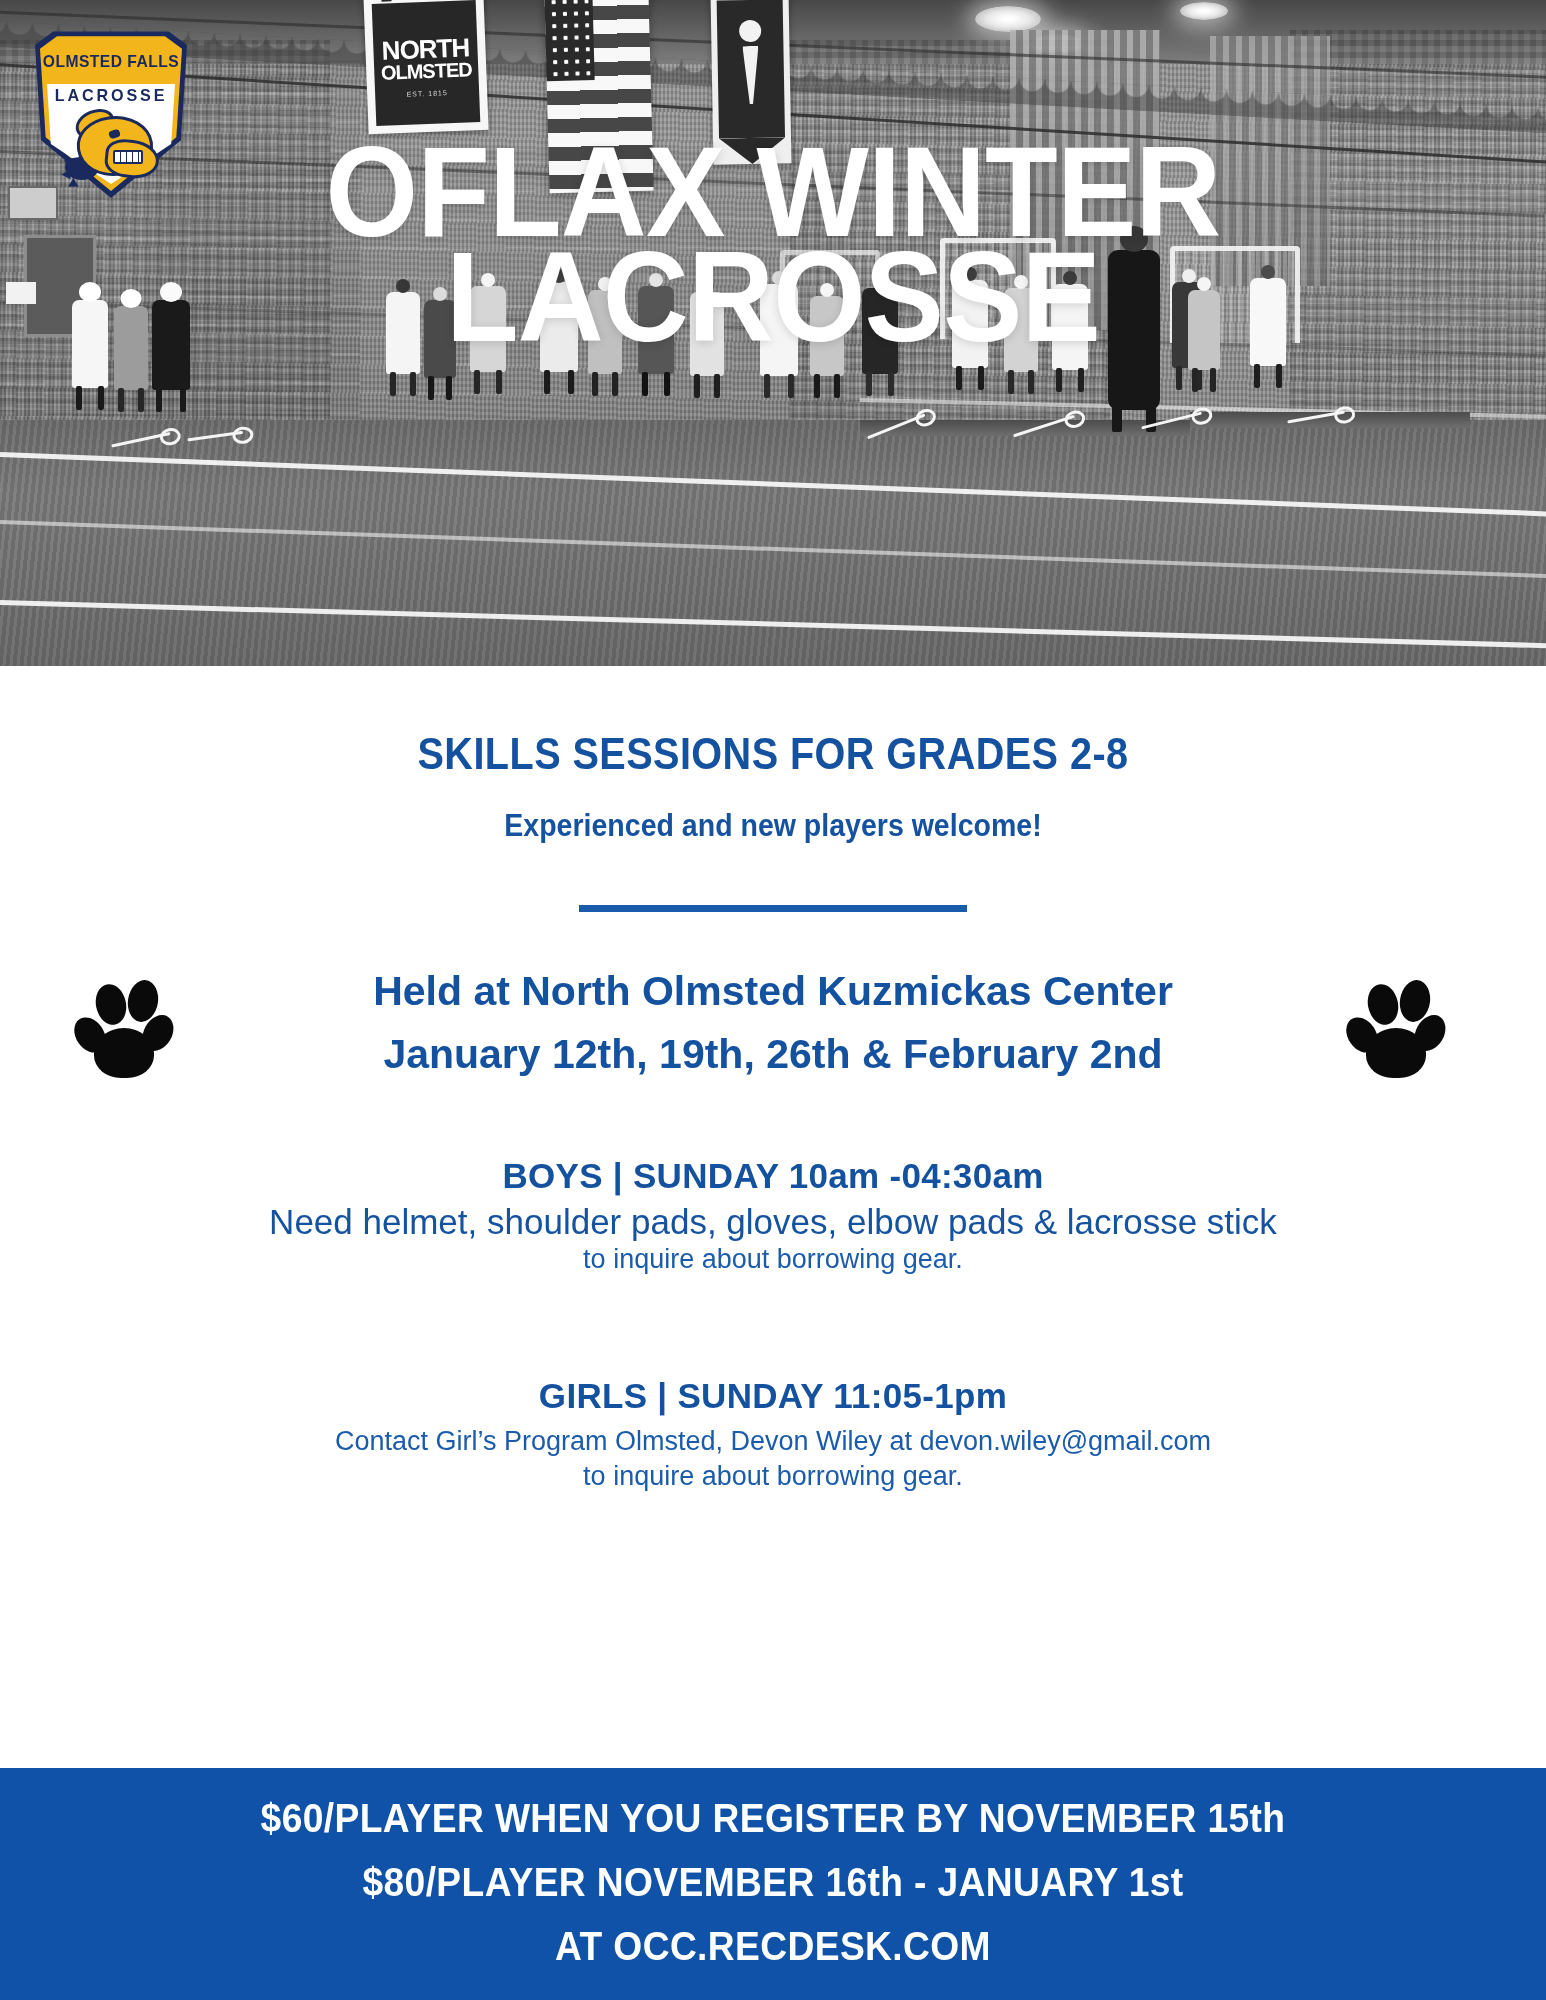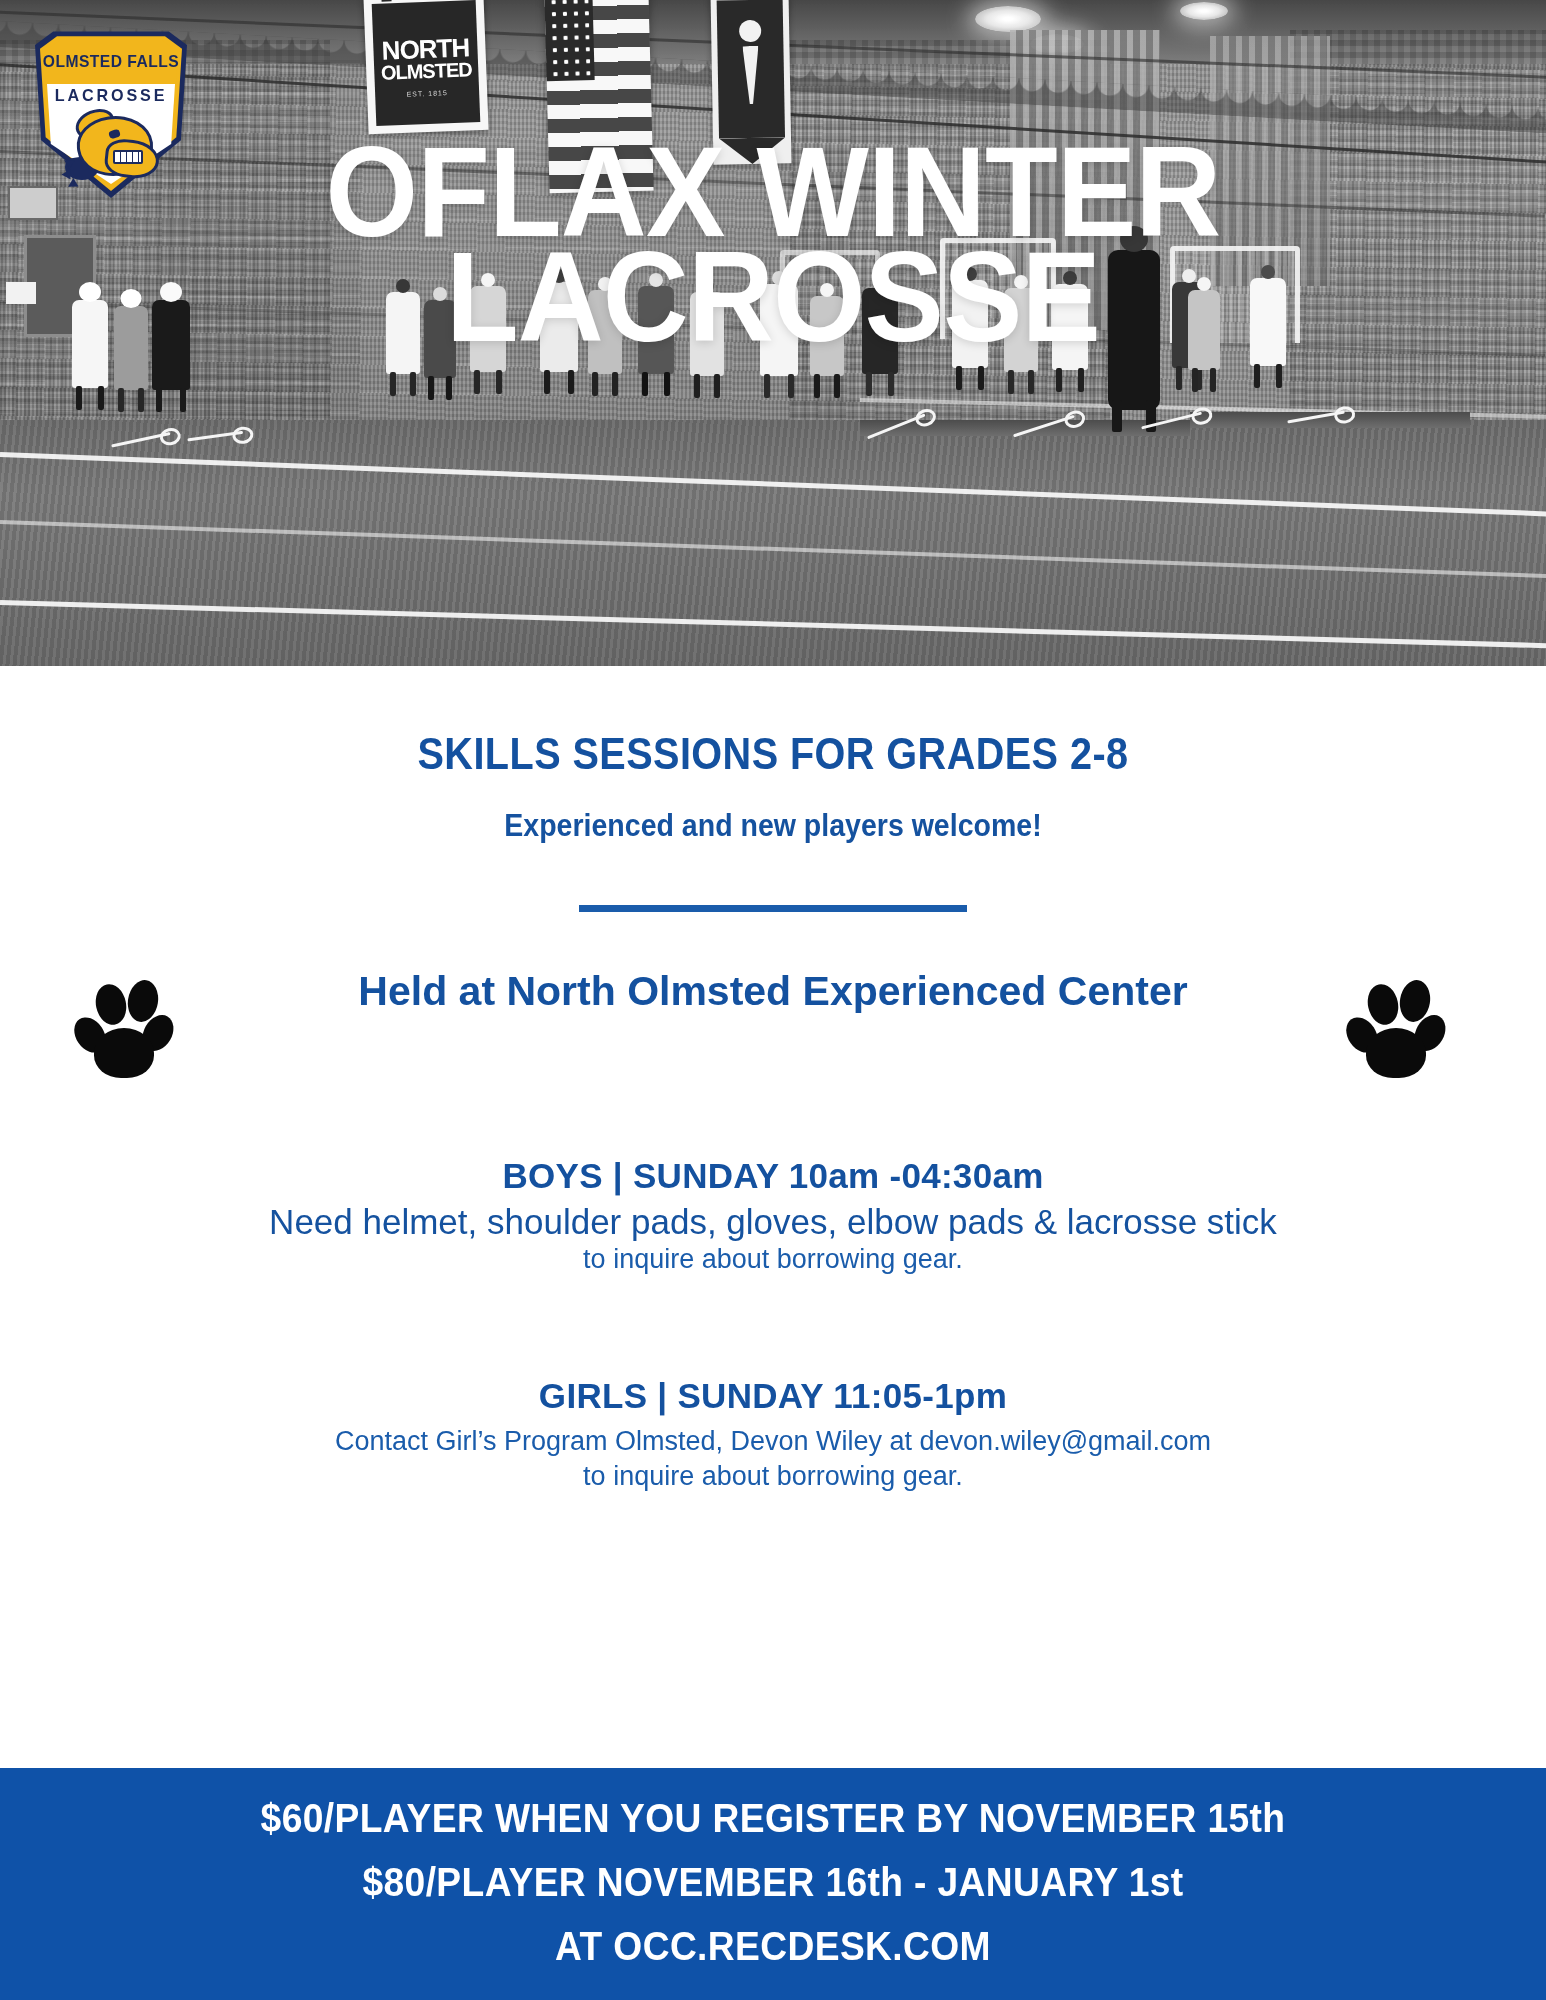--- a/index.html
+++ b/index.html
@@ -386,21 +386,22 @@
       <span class="pad"></span>
     </div>
     <div class="paw" style="left:1348px;top:308px;">
       <span class="t1"></span>
       <span class="t2"></span>
       <span class="t3"></span>
       <span class="t4"></span>
       <span class="pad"></span>
     </div>
 
-    <div class="venue1">Held at North Olmsted Experienced Center</div>
+    <div class="venue1">Held at North Olmsted Kuzmickas Center</div>
+    <div class="venue2">January 12th, 19th, 26th &amp; February 2nd</div>
 
     <div class="grp" style="top:490px;">
       <div class="hd">BOYS | SUNDAY 10am -04:30am</div>
       <div class="gear">Need helmet, shoulder pads, gloves, elbow pads &amp; lacrosse stick</div>
       <div class="contact" style="margin-top:0;">to inquire about borrowing gear.</div>
     </div>
 
     <div class="grp" style="top:710px;">
       <div class="hd">GIRLS | SUNDAY 11:05-1pm</div>
       <div class="contact">Contact Girl’s Program Olmsted, Devon Wiley at devon.wiley@gmail.com</div>

